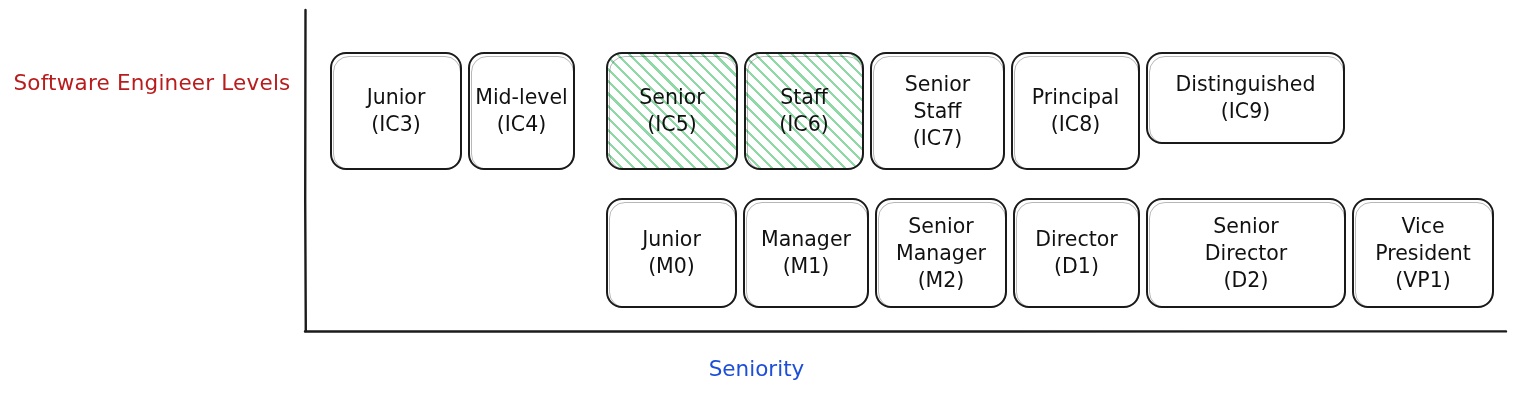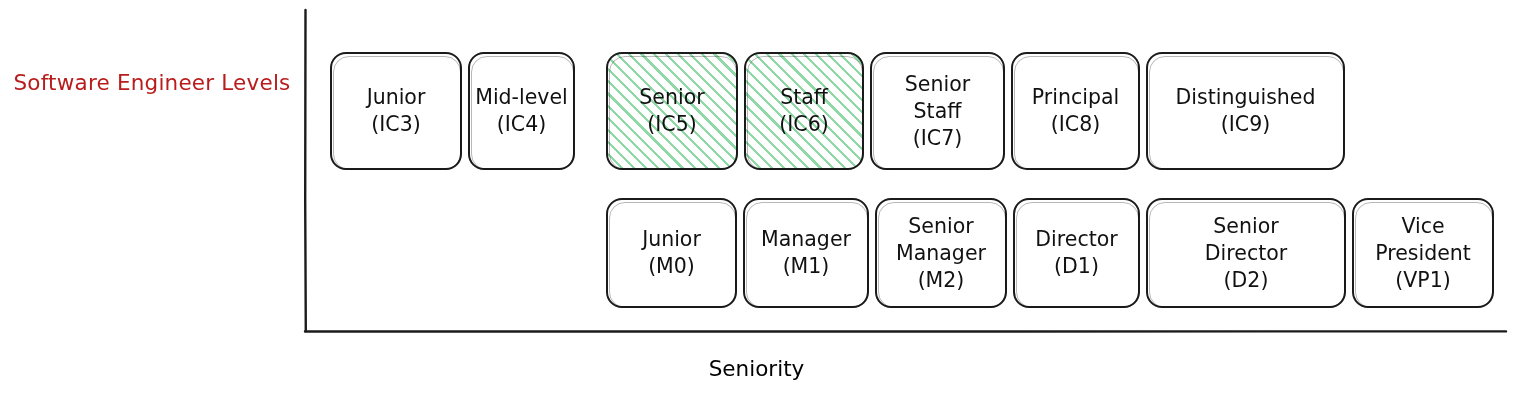--- a/index.html
+++ b/index.html
@@ -63,21 +63,21 @@
     border-radius:16px;
     pointer-events:none;
   }
 
   
   #axis-title{
     position:absolute;
     left:0;top:356px;width:1513px;
     text-align:center;
     font-size:21.5px;
-    color:#000000;
+    color:#1d4ed8;
   }
 </style>
 </head>
 <body>
 
 <div class="stage">
 
   <svg class="axis-svg" viewBox="0 0 1513 402">
     <path d="M305.5 10 L305.2 200 L305.8 331" stroke="#1b1b1b" stroke-width="2.4" fill="none" stroke-linecap="round"></path>
     <path d="M305 331.5 C 600 332.6, 1000 330.8, 1506 331.4" stroke="#1b1b1b" stroke-width="2.4" fill="none" stroke-linecap="round"></path>
@@ -106,21 +106,21 @@
       </div>
       <div class="box" style="left: 870px; top: 52px; width: 135px; height: 118px;">
         <div class="txt">Senior
 Staff
 (IC7)</div>
       </div>
       <div class="box" style="left: 1011px; top: 52px; width: 129px; height: 118px; text-align: center;">
         <div class="txt">Principal
 (IC8)</div>
       </div>
-      <div class="box" style="left: 1146px; top: 52px; width: 199px; height: 118px;">
+      <div class="box" style="left: 1146px; top: 52px; width: 199px; height: 92px;">
         <div class="txt">Distinguished
 (IC9)</div>
       </div>
     </div>
   <div id="boxes-mgr">
       <div class="box" style="left: 606px; top: 198px; width: 131px; height: 110px;">
         <div class="txt">Junior
 (M0)</div>
       </div>
       <div class="box" style="left: 743px; top: 198px; width: 126px; height: 110px;">

